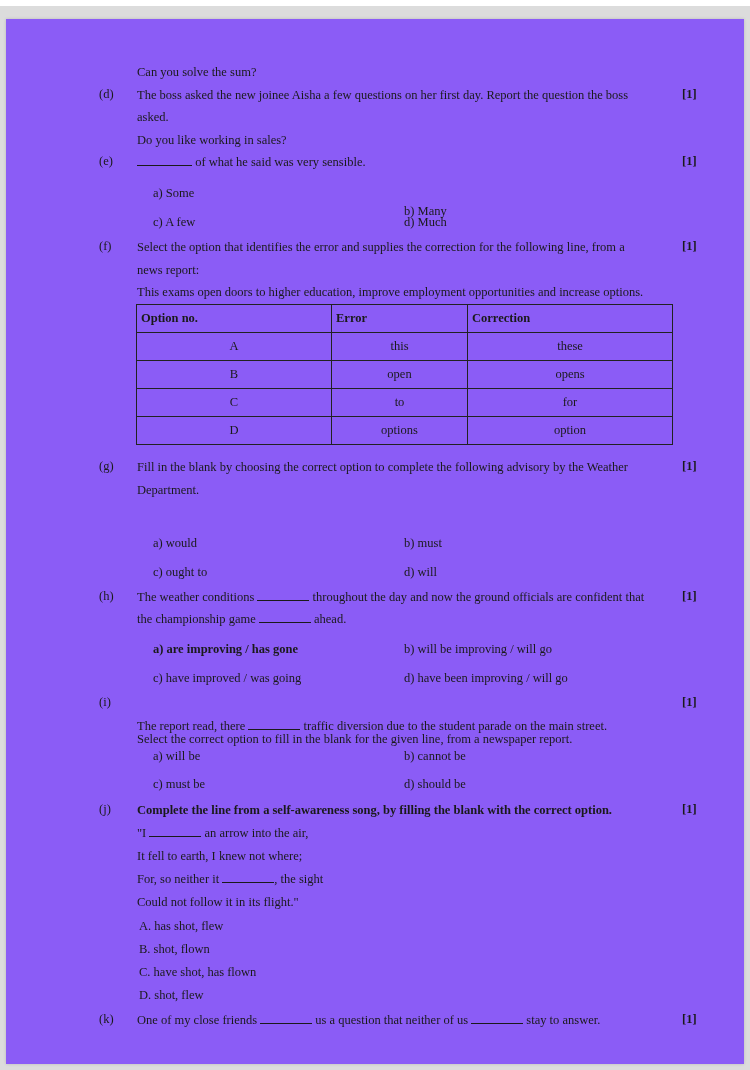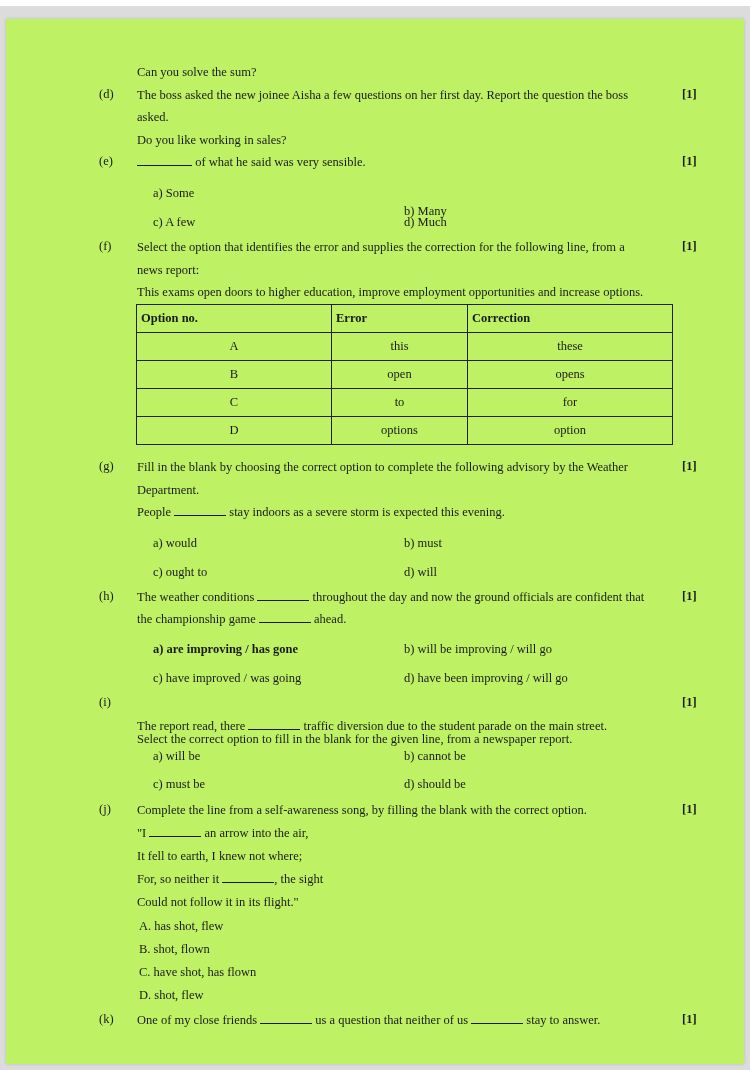--- a/index.html
+++ b/index.html
@@ -10,30 +10,30 @@
       overflow: hidden;
       font-family: "Liberation Serif", serif;
       color: #1a1a1a;
     }
     .topstrip {
       position: absolute; left: 0; top: 0; width: 750px; height: 6px;
       background: #ffffff;
     }
     .page {
       position: absolute; left: 6px; top: 19px; width: 738px; height: 1045px;
-      background: #bef264;
+      background: #8b5cf6;
       box-shadow: 0 0 3px rgba(0,0,0,0.15);
     }
     .line {
       position: absolute; font-size: 12.5px; line-height: 16px; white-space: nowrap;
     }
     .qlabel { position: absolute; left: 93px; font-size: 12.5px; }
     .marks { position: absolute; left: 676px; font-size: 12.5px; font-weight: bold; }
     .txt { left: 131px; }
-    .bold { font-weight: normal; }
+    .bold { font-weight: bold; }
     .optL { left: 147px; }
     .optR { left: 398px; }
     .blank { display: inline-block; border-bottom: 1px solid #1a1a1a; height: 10px; vertical-align: baseline; }
     .b50 { width: 52px; }
     .b55 { width: 55px; }
 
     table.opts {
       position: absolute; left: 130px; top: 304px; width: 537px;
       border-collapse: collapse; font-size: 12.5px;
     }
@@ -101,21 +101,20 @@
       <td>options</td>
       <td>option</td>
     </tr>
   </tbody>
     </table>
 
   <div class="qlabel" style="top:440px;">(g)</div>
   <div class="line txt" style="top:440px;">Fill in the blank by choosing the correct option to complete the following advisory by the Weather</div>
   <div class="marks" style="top:440px;">[1]</div>
   <div class="line txt" style="top:463px;">Department.</div>
-  <div class="line txt" style="top:485px;"><span>People </span><span class="blank b50"></span><span> stay indoors as a severe storm is expected this evening.</span></div>
   <div class="line optL" style="top:516px;">a) would</div>
   <div class="line optR" style="top:516px;">b) must</div>
   <div class="line optL" style="top:545px;">c) ought to</div>
   <div class="line optR" style="top:545px;">d) will</div>
 
   <div class="qlabel" style="top:570px;">(h)</div>
   <div class="line txt" style="top:570px;"><span>The weather conditions </span><span class="blank b50"></span><span> throughout the day and now the ground officials are confident that</span></div>
   <div class="marks" style="top:570px;">[1]</div>
   <div class="line txt" style="top:592px;"><span>the championship game </span><span class="blank b50"></span><span> ahead.</span></div>
   <div class="line optL" style="top:622px;font-weight:bold;">a) are improving / has gone</div>

